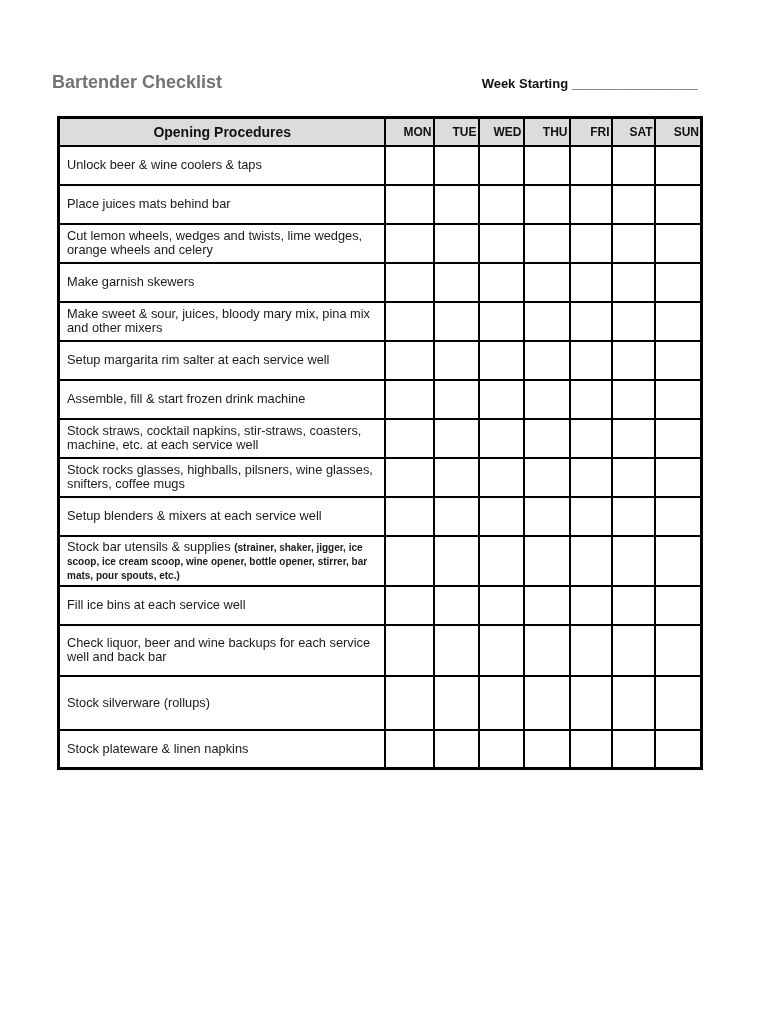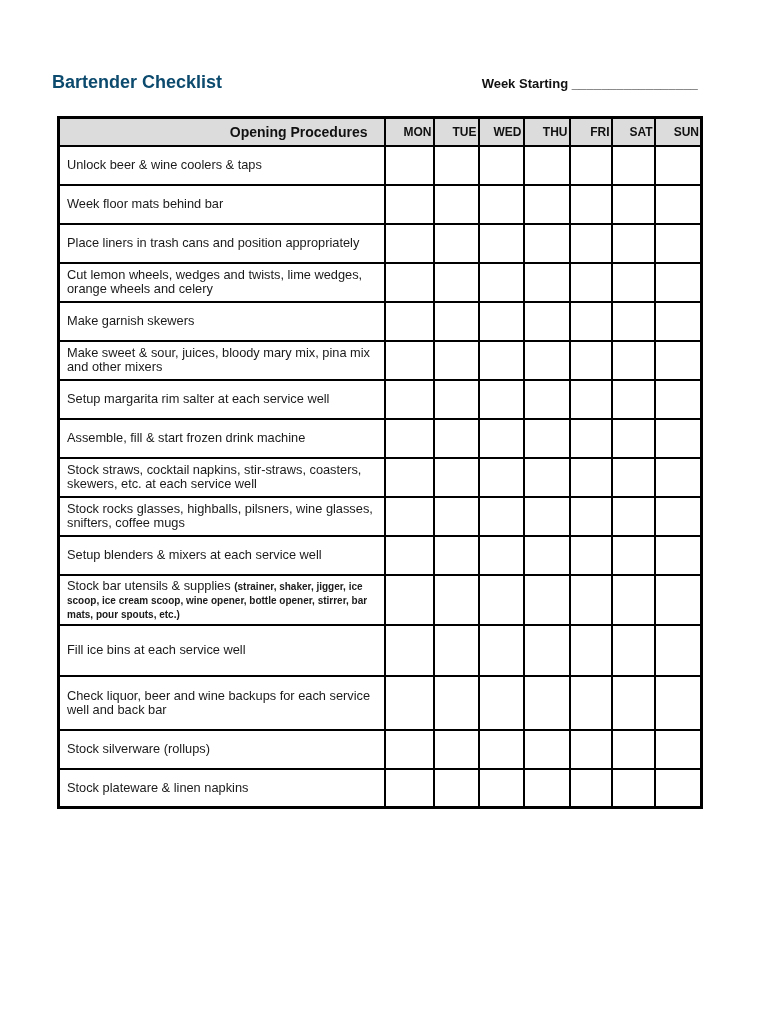--- a/index.html
+++ b/index.html
@@ -22,21 +22,21 @@
     top: 72px;
     width: 646px;
     display: flex;
     justify-content: space-between;
     align-items: baseline;
   }
   .title {
     margin: 0;
     font-size: 18px;
     font-weight: bold;
-    color: #0c4a6e;
+    color: #737373;
   }
   .week {
     font-size: 13px;
     font-weight: bold;
     white-space: pre;
     color: #111111;
   }
   .week .blank {
     letter-spacing: 0.2px;
   }
@@ -54,23 +54,23 @@
   }
   .checklist thead tr {
     height: 28px;
   }
   .checklist thead th {
     background: #dcdcdc;
     font-weight: bold;
     color: #111111;
   }
   th.proc {
-    text-align: right;
+    text-align: center;
     font-size: 14px;
-    padding: 0 16px 0 7px;
+    padding: 0 6px 0 7px;
   }
   th.day {
     font-size: 12px;
     text-align: right;
     padding: 0 1px;
   }
   .checklist tbody tr {
     height: 39px;
   }
   .checklist tbody tr:nth-child(13) { height: 51px; }
@@ -130,31 +130,21 @@
           <td class="task-cell"><span>Unlock beer &amp; wine coolers &amp; taps</span></td>
           <td class="day-cell"></td>
           <td class="day-cell"></td>
           <td class="day-cell"></td>
           <td class="day-cell"></td>
           <td class="day-cell"></td>
           <td class="day-cell"></td>
           <td class="day-cell"></td>
         </tr>
         <tr>
-          <td class="task-cell"><span>Week floor mats behind bar</span></td>
-          <td class="day-cell"></td>
-          <td class="day-cell"></td>
-          <td class="day-cell"></td>
-          <td class="day-cell"></td>
-          <td class="day-cell"></td>
-          <td class="day-cell"></td>
-          <td class="day-cell"></td>
-        </tr>
-        <tr>
-          <td class="task-cell"><span>Place liners in trash cans and position appropriately</span></td>
+          <td class="task-cell"><span>Place juices mats behind bar</span></td>
           <td class="day-cell"></td>
           <td class="day-cell"></td>
           <td class="day-cell"></td>
           <td class="day-cell"></td>
           <td class="day-cell"></td>
           <td class="day-cell"></td>
           <td class="day-cell"></td>
         </tr>
         <tr>
           <td class="task-cell"><span>Cut lemon wheels, wedges and twists, lime wedges, orange wheels and celery</span></td>
@@ -200,21 +190,21 @@
           <td class="task-cell"><span>Assemble, fill &amp; start frozen drink machine</span></td>
           <td class="day-cell"></td>
           <td class="day-cell"></td>
           <td class="day-cell"></td>
           <td class="day-cell"></td>
           <td class="day-cell"></td>
           <td class="day-cell"></td>
           <td class="day-cell"></td>
         </tr>
         <tr>
-          <td class="task-cell"><span>Stock straws, cocktail napkins, stir-straws, coasters, skewers, etc. at each service well</span></td>
+          <td class="task-cell"><span>Stock straws, cocktail napkins, stir-straws, coasters, machine, etc. at each service well</span></td>
           <td class="day-cell"></td>
           <td class="day-cell"></td>
           <td class="day-cell"></td>
           <td class="day-cell"></td>
           <td class="day-cell"></td>
           <td class="day-cell"></td>
           <td class="day-cell"></td>
         </tr>
         <tr>
           <td class="task-cell"><span>Stock rocks glasses, highballs, pilsners, wine glasses, snifters, coffee mugs</span></td>

